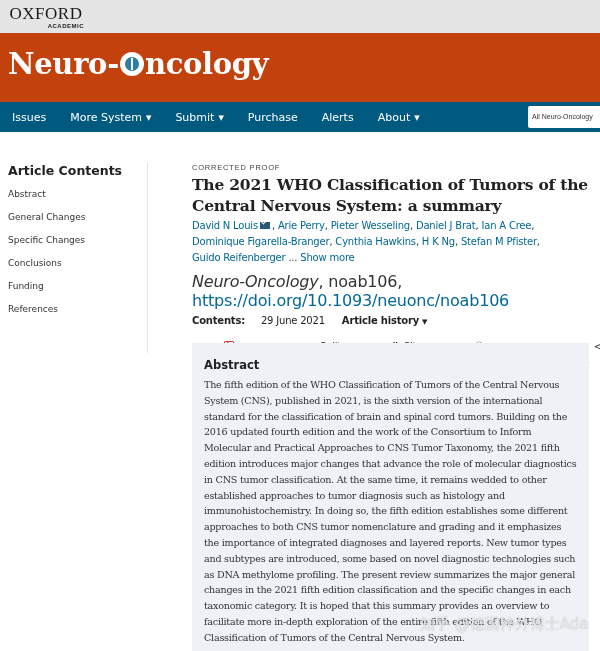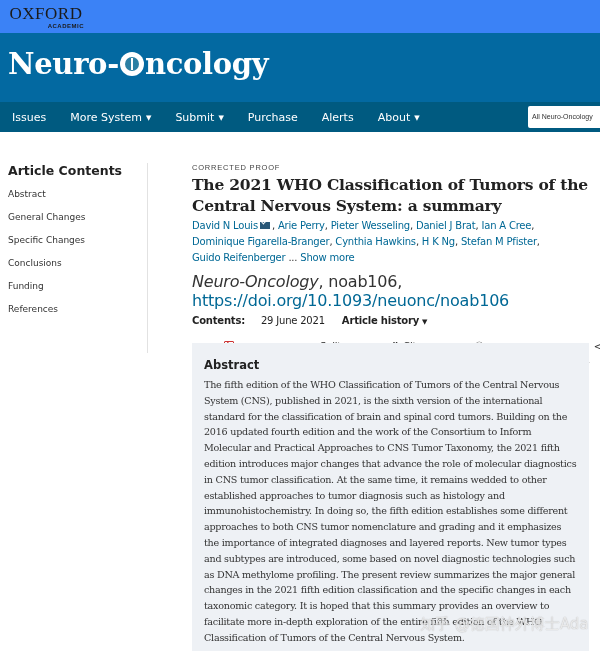--- a/index.html
+++ b/index.html
@@ -1,24 +1,24 @@
 <!DOCTYPE html>
 <html><head>
 <meta charset="utf-8">
 <style>
   * { box-sizing: border-box; margin: 0; padding: 0; }
   html, body { width: 600px; height: 651px; overflow: hidden; background: #fff; }
   body { font-family: "Liberation Sans", sans-serif; color: #222; position: relative; }
 
-  .topbar { height: 33px; background: #3b82f6; position: relative; }
+  .topbar { height: 33px; background: #e5e5e5; position: relative; }
   .oxford-logo { position: absolute; left: 8px; top: 5px; width: 76px; text-align: center; }
   .oxford-logo .ox { font-family: "Liberation Serif", serif; font-size: 17px; letter-spacing: 0.5px; color: #1a1a1a; line-height: 17px; display: block; }
   .oxford-logo .acad { font-family: "Liberation Sans", sans-serif; font-size: 6px; letter-spacing: 0.5px; color: #1a1a1a; display: block; text-align: right; font-weight: bold; margin-top: 1px; }
 
-  .masthead { height: 69px; background: #0369a1; position: relative; }
+  .masthead { height: 69px; background: #c2410c; position: relative; }
   .journal-title { position: absolute; left: 8px; top: 14px; font-family: "DejaVu Serif", serif; font-weight: bold; font-size: 29px; color: #fff; letter-spacing: -0.3px; }
   .brain-o { display: inline-block; width: 24px; height: 24px; border-radius: 50%; background: #fff; vertical-align: -2px; position: relative; margin: 0 1px; }
   .brain-o::before { content: ""; position: absolute; left: 5px; top: 5px; width: 14px; height: 14px; border-radius: 50%; background: #2b7fa3; }
   .brain-o::after { content: ""; position: absolute; left: 11px; top: 6px; width: 2px; height: 12px; background: #fff; }
 
   .navbar { height: 30px; background: #005a80; position: relative; display: flex; align-items: center; }
   .nav-item { color: #fff; font-size: 11px; padding: 0 12px; white-space: nowrap; font-family: "DejaVu Sans", sans-serif; }
   .nav-item:first-child { margin-left: 0; }
   .nav-item .caret { font-size: 7px; margin-left: 4px; vertical-align: 1px; }
   .nav-search { position: absolute; right: 0; top: 4px; width: 72px; height: 22px; background: #fff; border-radius: 2px 0 0 2px; font-size: 7px; color: #333; padding: 7px 0 0 4px; white-space: nowrap; overflow: hidden; }

